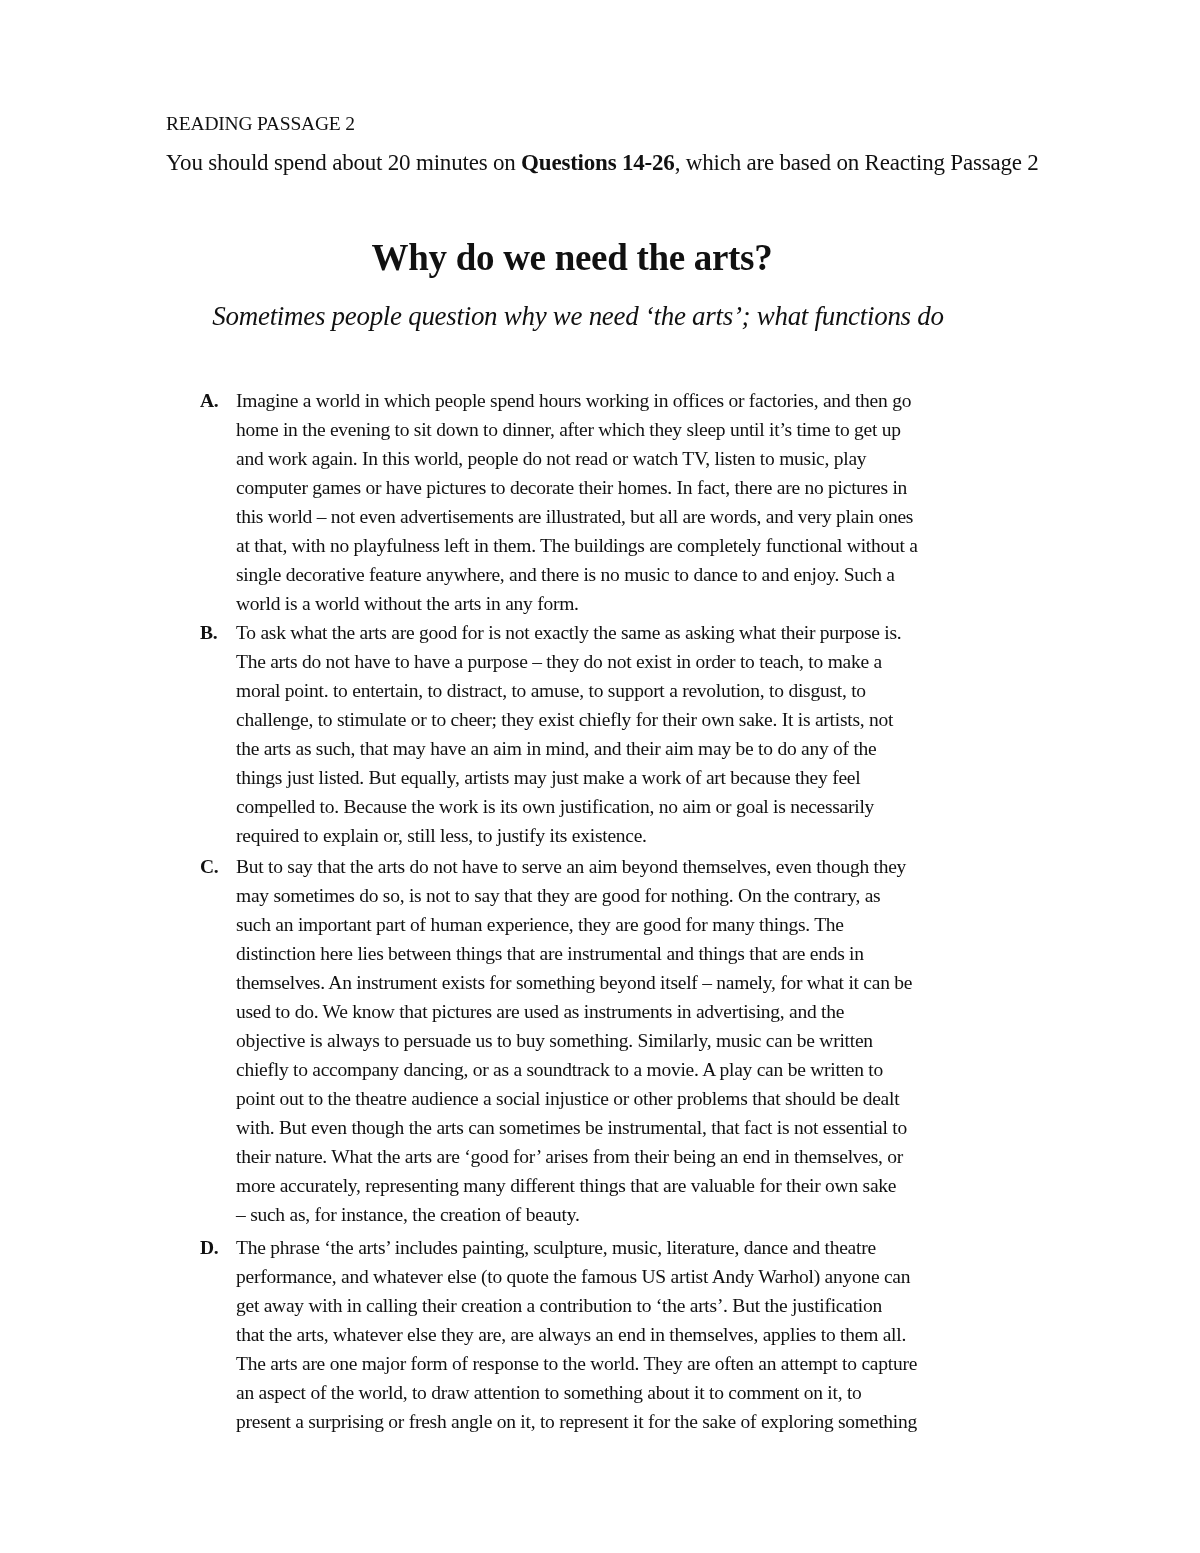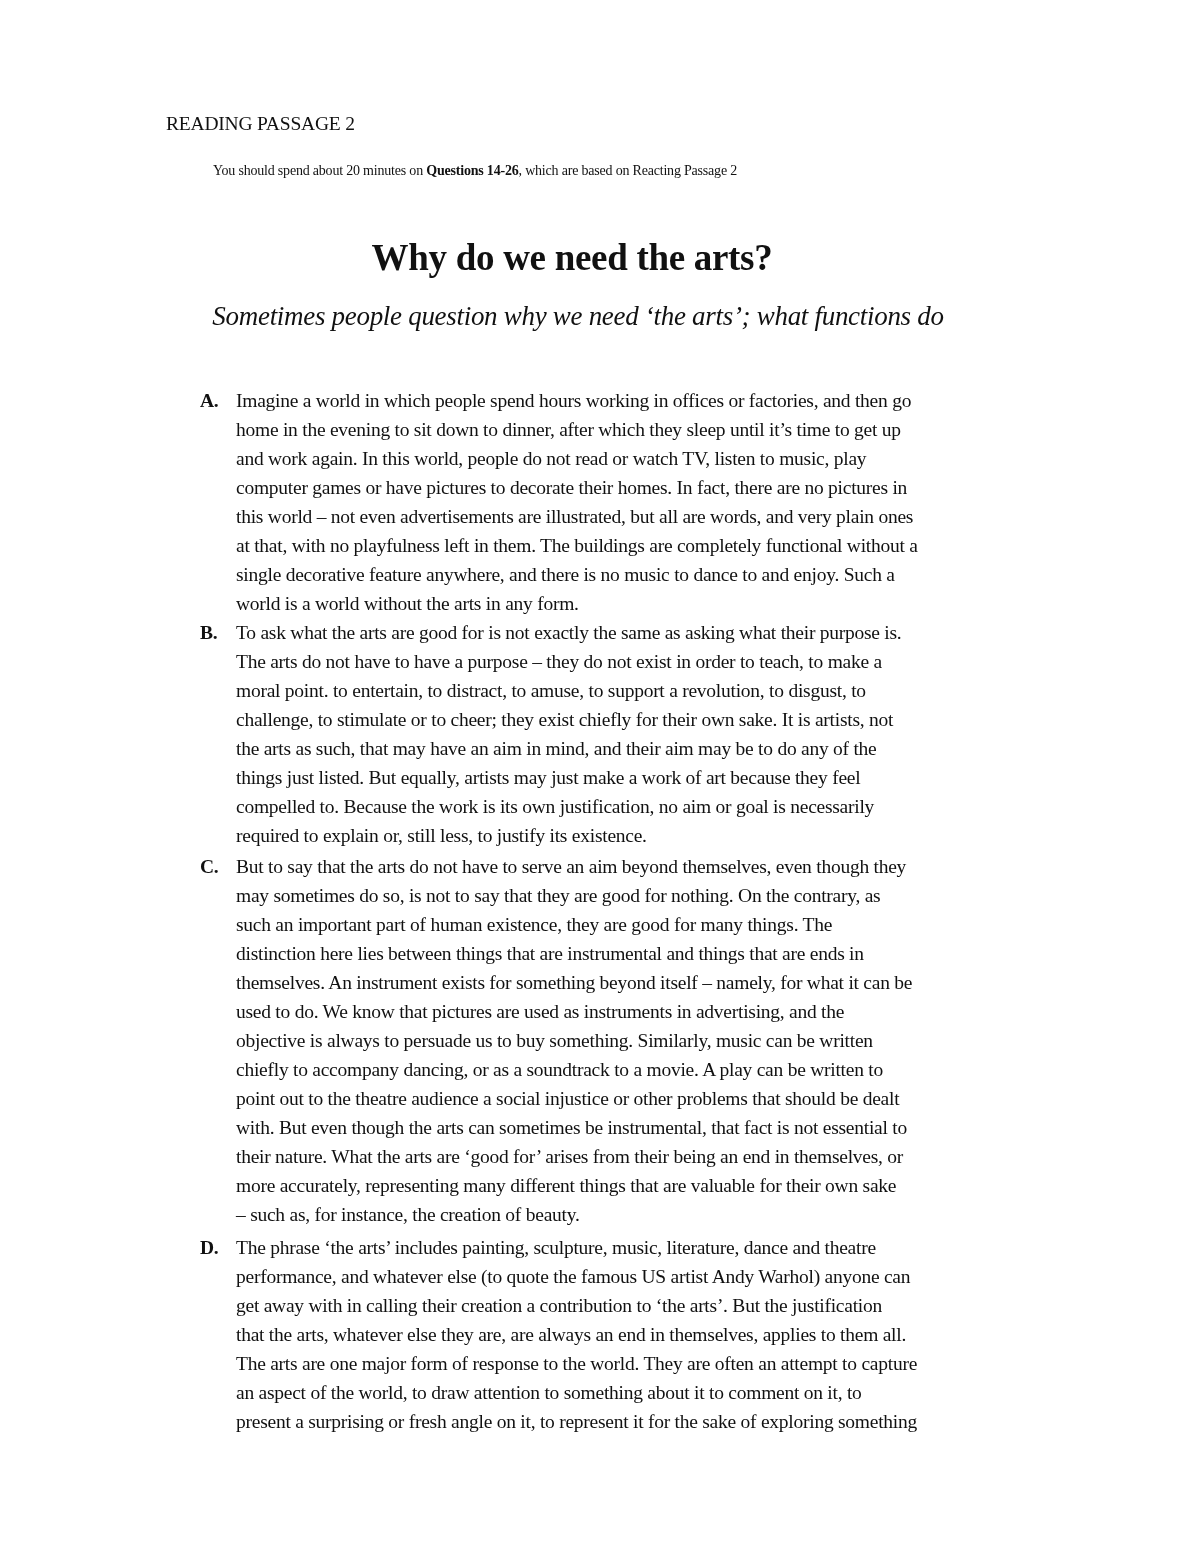--- a/index.html
+++ b/index.html
@@ -1,20 +1,20 @@
 <!DOCTYPE html>
 <html><head>
 <meta charset="utf-8">
 <style>
   html, body { margin: 0; padding: 0; background: #ffffff; }
   body { width: 1200px; height: 1553px; position: relative; overflow: hidden; color: #111111;
          font-family: "Liberation Serif", "DejaVu Serif", serif; }
   .page { position: absolute; left: 0; top: 0; width: 1200px; height: 1553px; background: #ffffff; }
   .section-label { position: absolute; left: 166px; top: 113px; font-size: 19.5px; letter-spacing: -0.2px; }
-  .instructions { position: absolute; left: 166px; top: 156px; font-size: 14px; line-height: 29px; width: 940px; letter-spacing: -0.2px; margin-left: 47px; }
+  .instructions { position: absolute; left: 166px; top: 148px; font-size: 23px; line-height: 29px; width: 940px; letter-spacing: -0.2px; }
   .instructions b { font-weight: bold; }
   .title { position: absolute; left: 0; width: 1144px; top: 236px; text-align: center; font-size: 37px; font-weight: bold; letter-spacing: -0.3px; }
   .subtitle { position: absolute; left: 0; width: 1156px; top: 296px; text-align: center; font-size: 27px; font-style: italic; line-height: 40px; letter-spacing: -0.3px; }
   .para { position: absolute; left: 0; width: 1200px; font-size: 19.5px; letter-spacing: -0.25px; }
   .para .letter { position: absolute; left: 200px; top: 0; font-weight: bold; }
   .para .line { position: absolute; left: 236px; white-space: nowrap; }
 </style>
 </head>
 <body>
 
@@ -53,21 +53,21 @@
     <span class="line" style="top:116px">the arts as such, that may have an aim in mind, and their aim may be to do any of the</span>
     <span class="line" style="top:145px">things just listed. But equally, artists may just make a work of art because they feel</span>
     <span class="line" style="top:174px">compelled to. Because the work is its own justification, no aim or goal is necessarily</span>
     <span class="line" style="top:203px">required to explain or, still less, to justify its existence.</span>
   </div>
 
   <div class="para" style="top:856px;">
     <span class="letter">C.</span>
     <span class="line" style="top:0px">But to say that the arts do not have to serve an aim beyond themselves, even though they</span>
     <span class="line" style="top:29px">may sometimes do so, is not to say that they are good for nothing. On the contrary, as</span>
-    <span class="line" style="top:58px">such an important part of human existence, they are good for many things. The</span>
+    <span class="line" style="top:58px">such an important part of human experience, they are good for many things. The</span>
     <span class="line" style="top:87px">distinction here lies between things that are instrumental and things that are ends in</span>
     <span class="line" style="top:116px">themselves. An instrument exists for something beyond itself – namely, for what it can be</span>
     <span class="line" style="top:145px">used to do. We know that pictures are used as instruments in advertising, and the</span>
     <span class="line" style="top:174px">objective is always to persuade us to buy something. Similarly, music can be written</span>
     <span class="line" style="top:203px">chiefly to accompany dancing, or as a soundtrack to a movie. A play can be written to</span>
     <span class="line" style="top:232px">point out to the theatre audience a social injustice or other problems that should be dealt</span>
     <span class="line" style="top:261px">with. But even though the arts can sometimes be instrumental, that fact is not essential to</span>
     <span class="line" style="top:290px">their nature. What the arts are ‘good for’ arises from their being an end in themselves, or</span>
     <span class="line" style="top:319px">more accurately, representing many different things that are valuable for their own sake</span>
     <span class="line" style="top:348px">– such as, for instance, the creation of beauty.</span>

